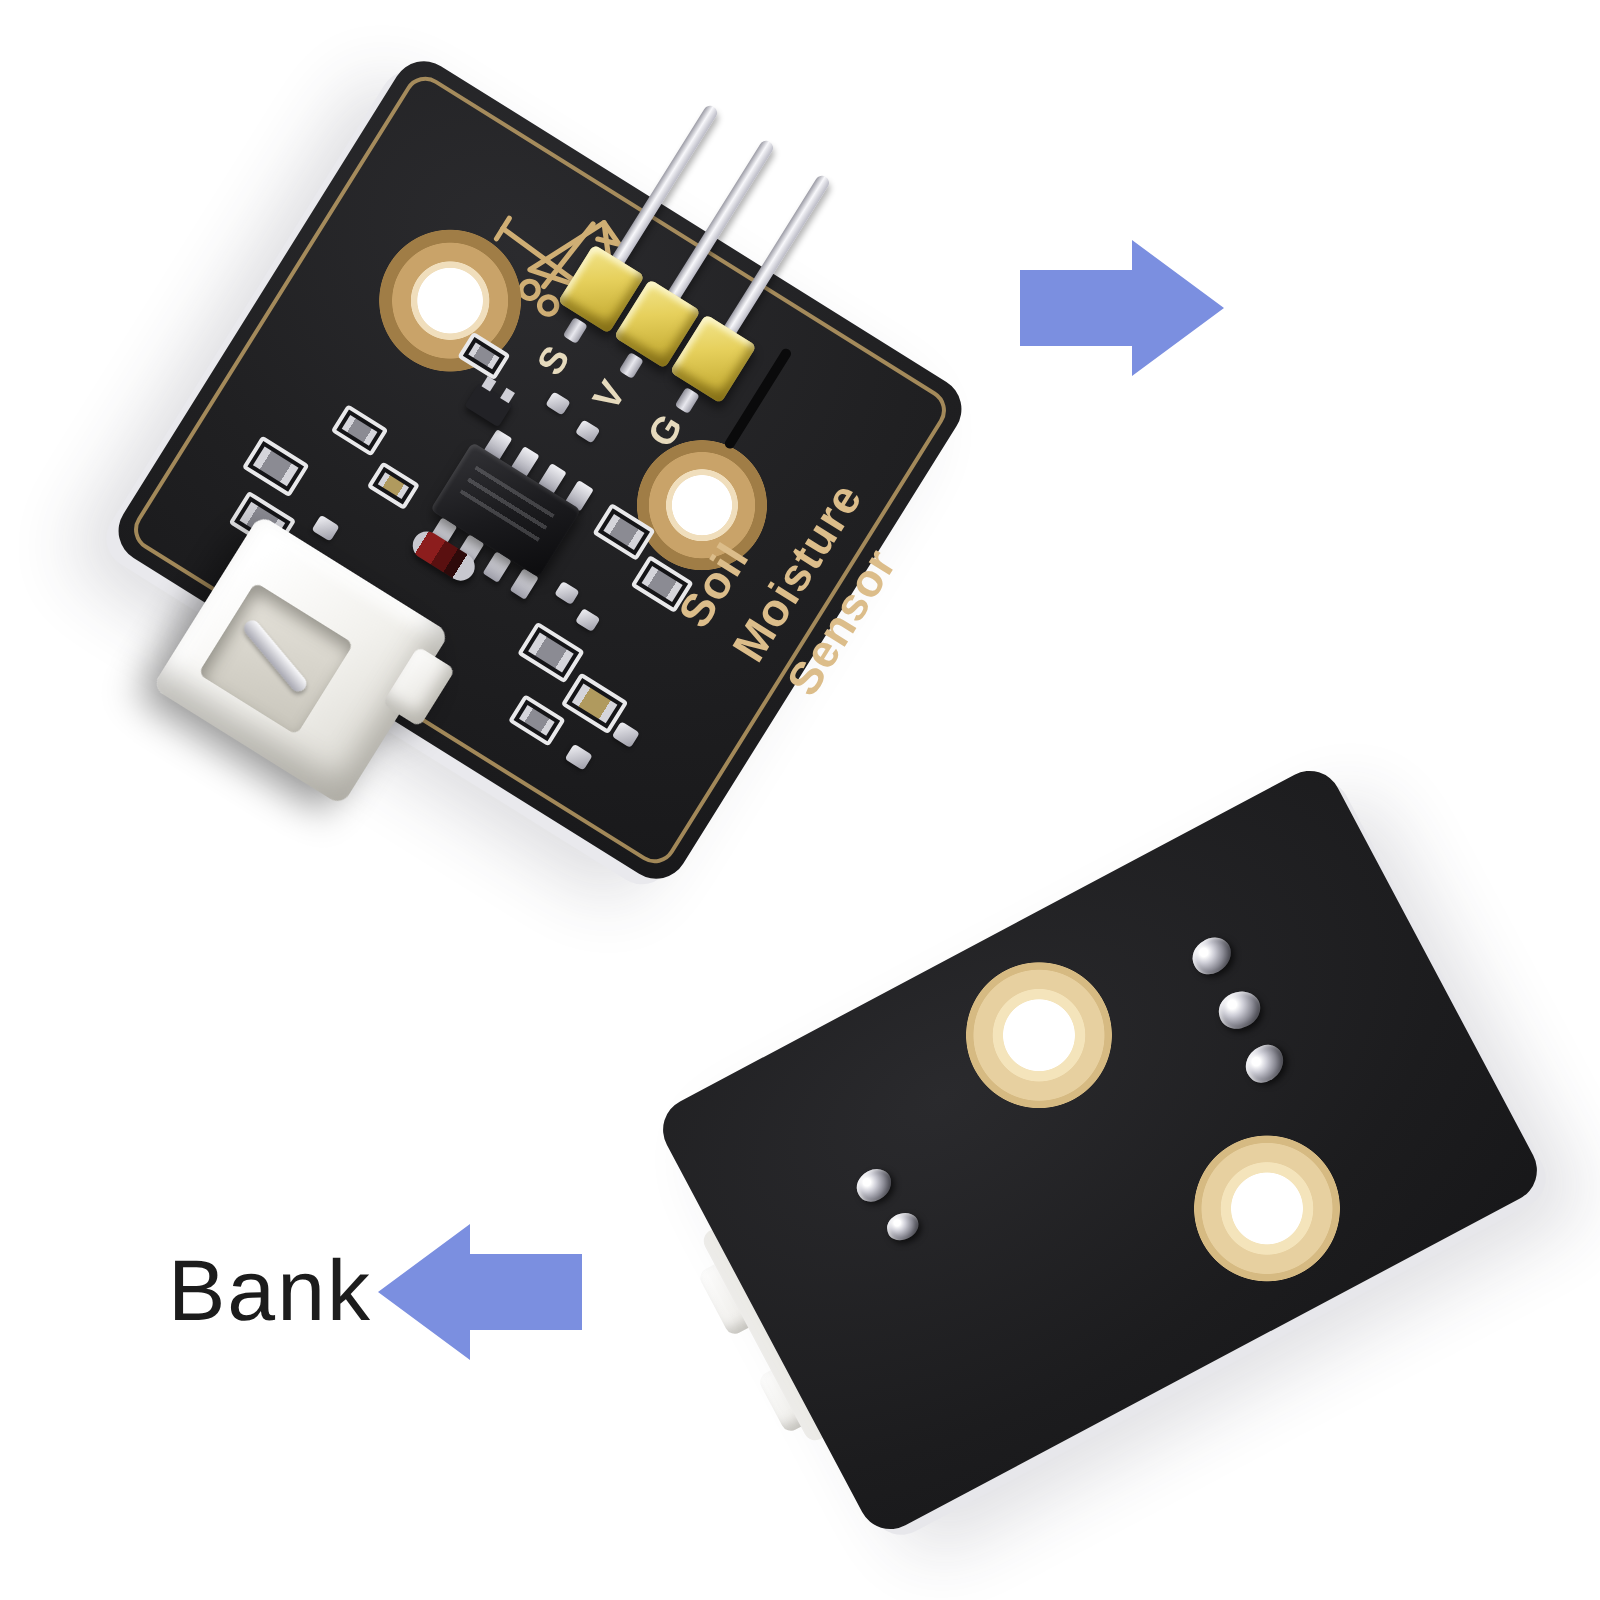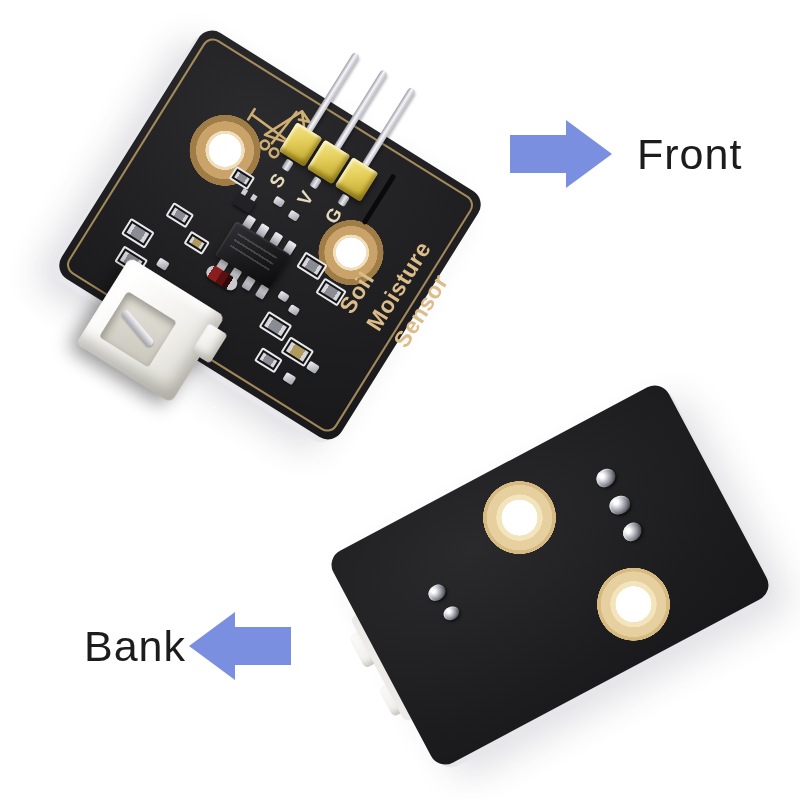--- a/index.html
+++ b/index.html
@@ -198,21 +198,20 @@
       <div class="jst-mouth">
         <div class="jst-pin"></div>
       </div>
     </div>
   </div>
 
   <div class="annotation front-ann">
     <svg class="arrow" viewBox="0 0 104 72">
       <polygon points="0,17 56,17 56,2 102,36 56,70 56,55 0,55" fill="#7b8fe0"></polygon>
     </svg>
-    <span class="note-label">Front</span>
   </div>
 
   <div class="pcb back-pcb">
 
     <div class="tab" style="left:-17px;top:80px;width:28px;height:36px;"></div>
     <div class="tab" style="left:-15px;top:140px;width:24px;height:32px;"></div>
     <div class="edge-strip"></div>
 
     <div class="pcb-face">
       <div class="hole pale" style="left:153px;top:18px;width:74px;height:74px;"></div>

